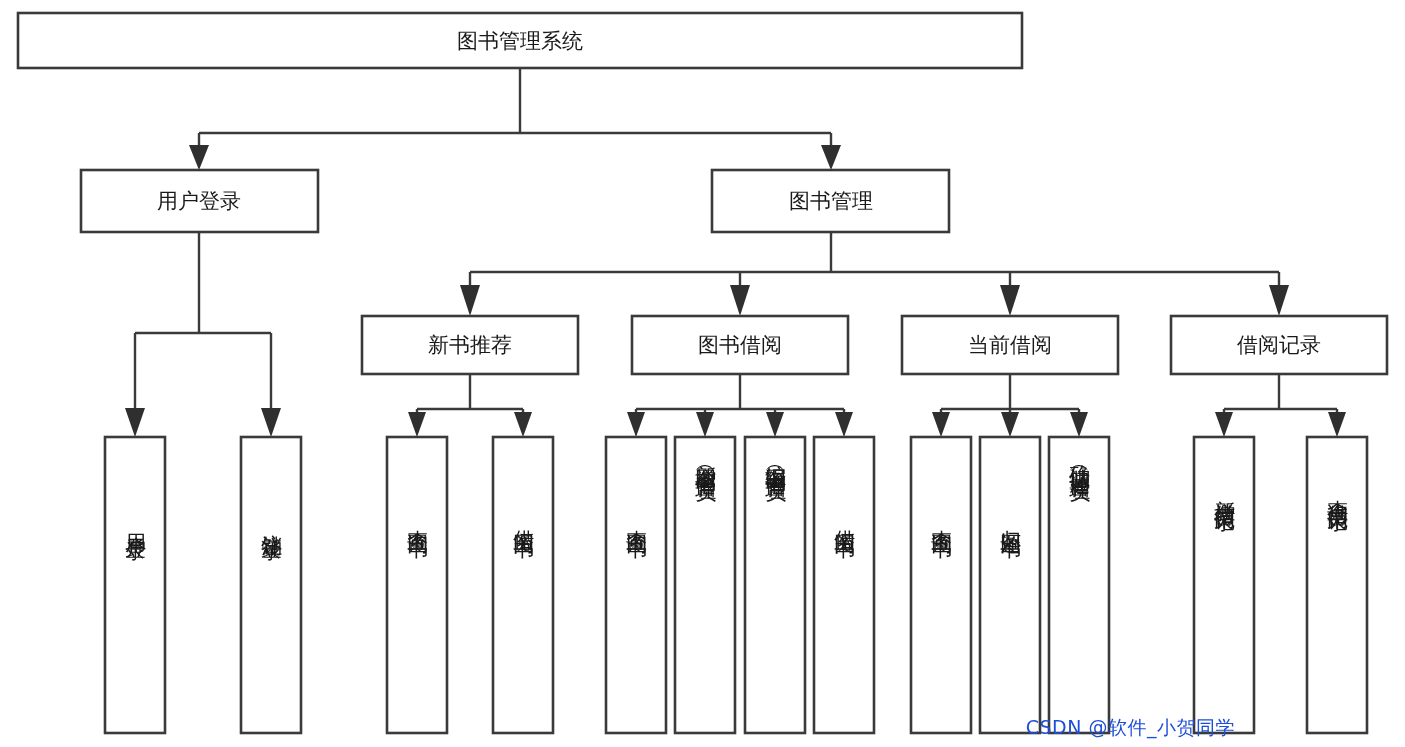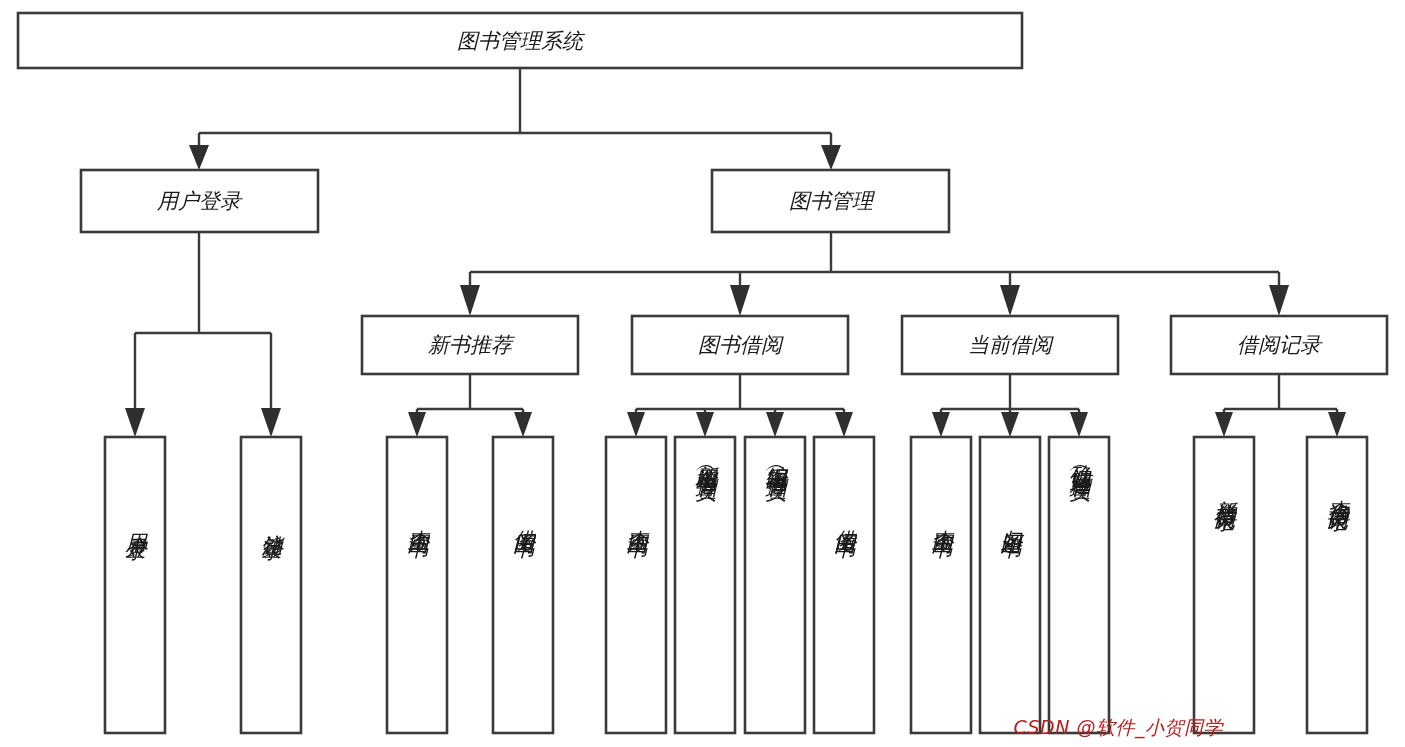--- a/index.html
+++ b/index.html
@@ -11,21 +11,20 @@
     width: 1405px;
     height: 747px;
     font-family: "DejaVu Sans", "Liberation Sans", sans-serif;
     overflow: hidden;
   }
   #diagram-root {
     position: relative;
     width: 1247px;
     height: 747px;
     background: #ffffff;
-    font-style: italic;
   }
   svg#flow-svg {
     position: absolute;
     left: 0;
     top: 0;
     width: 1405px;
     height: 747px;
     display: block;
   }
   .node-box {
@@ -60,25 +59,25 @@
     line-height: 1.32;
     letter-spacing: 2.5px;
     color: #1a1a1a;
     white-space: nowrap;
     text-align: center;
     pointer-events: none;
     transform: translateX(-50%);
   }
   #watermark {
     position: absolute;
-    right: 24px;
+    right: 12px;
     bottom: 6px;
     font-family: "DejaVu Sans", "Liberation Sans", sans-serif;
     font-size: 19px;
-    color: #b91c1c;
+    color: #1d4ed8;
     white-space: nowrap;
     letter-spacing: 0.5px;
   }
 </style>
 </head>
 <body>
 
 <div id="diagram-root">
 
   <svg id="flow-svg" viewBox="0 0 1405 747">

